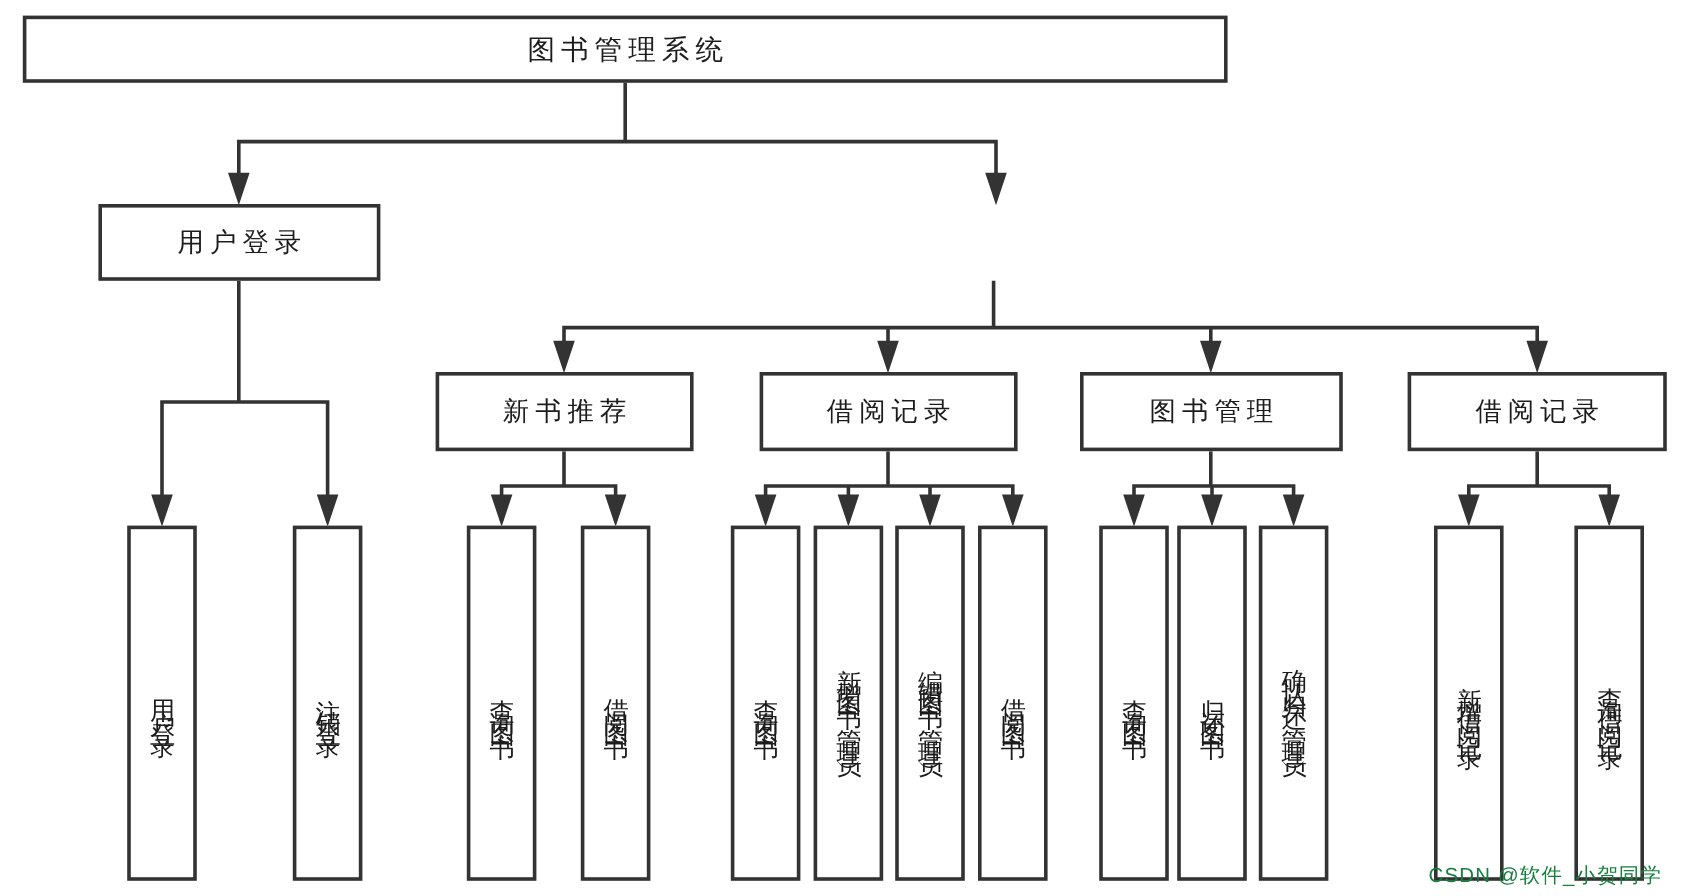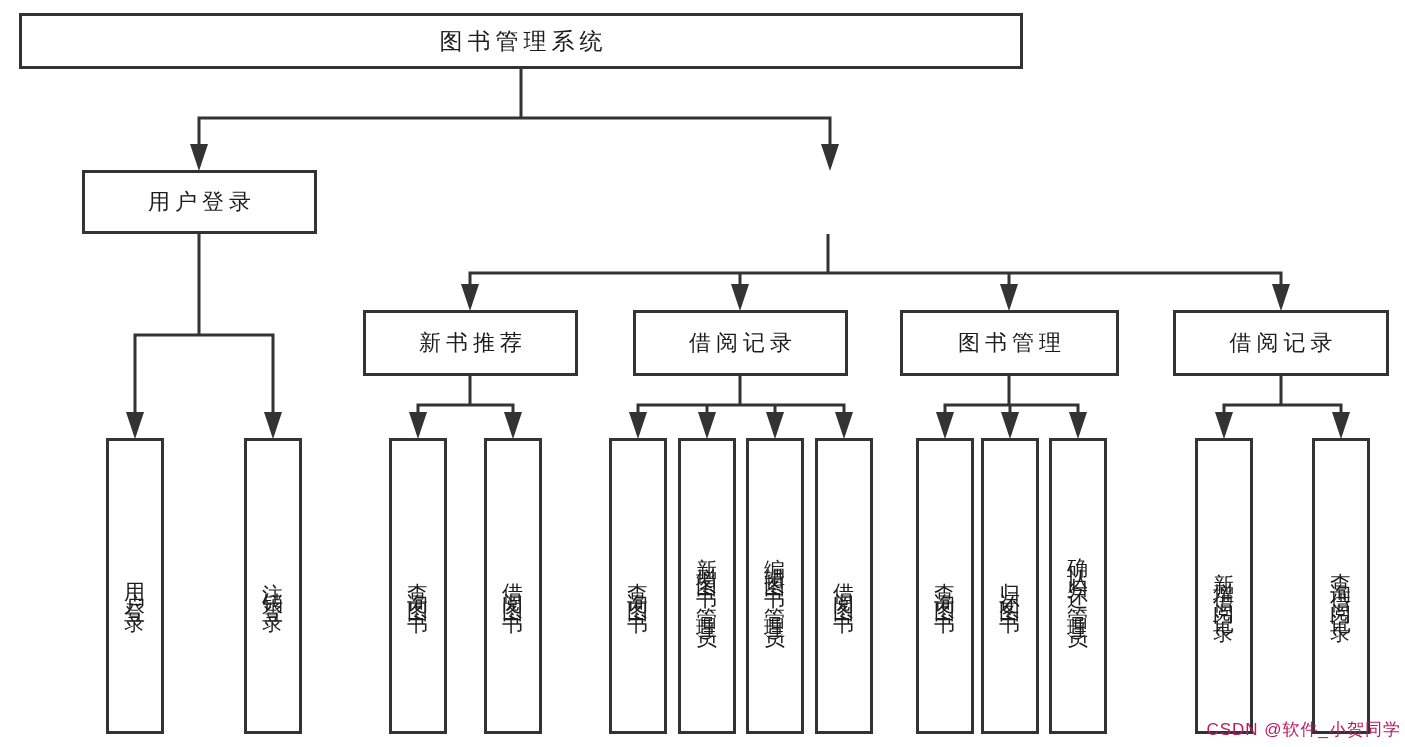--- a/index.html
+++ b/index.html
@@ -54,24 +54,24 @@
   .leaf .vtext {
     writing-mode: vertical-rl;
     text-orientation: mixed;
     font-size: 21px;
     letter-spacing: 10px;
     line-height: 1;
     white-space: nowrap;
   }
   .watermark {
     position: absolute;
-    right: 4px;
+    right: 20px;
     bottom: 6px;
     font-size: 17px;
-    color: #be185d;
+    color: #15803d;
     letter-spacing: 1px;
   }
 </style>
 </head>
 <body>
 
 <div class="canvas">
 
   <svg class="connectors" viewBox="0 0 1405 747" xmlns="http://www.w3.org/2000/svg" aria-hidden="true">
     <g fill="none" stroke="#333333" stroke-width="3">

